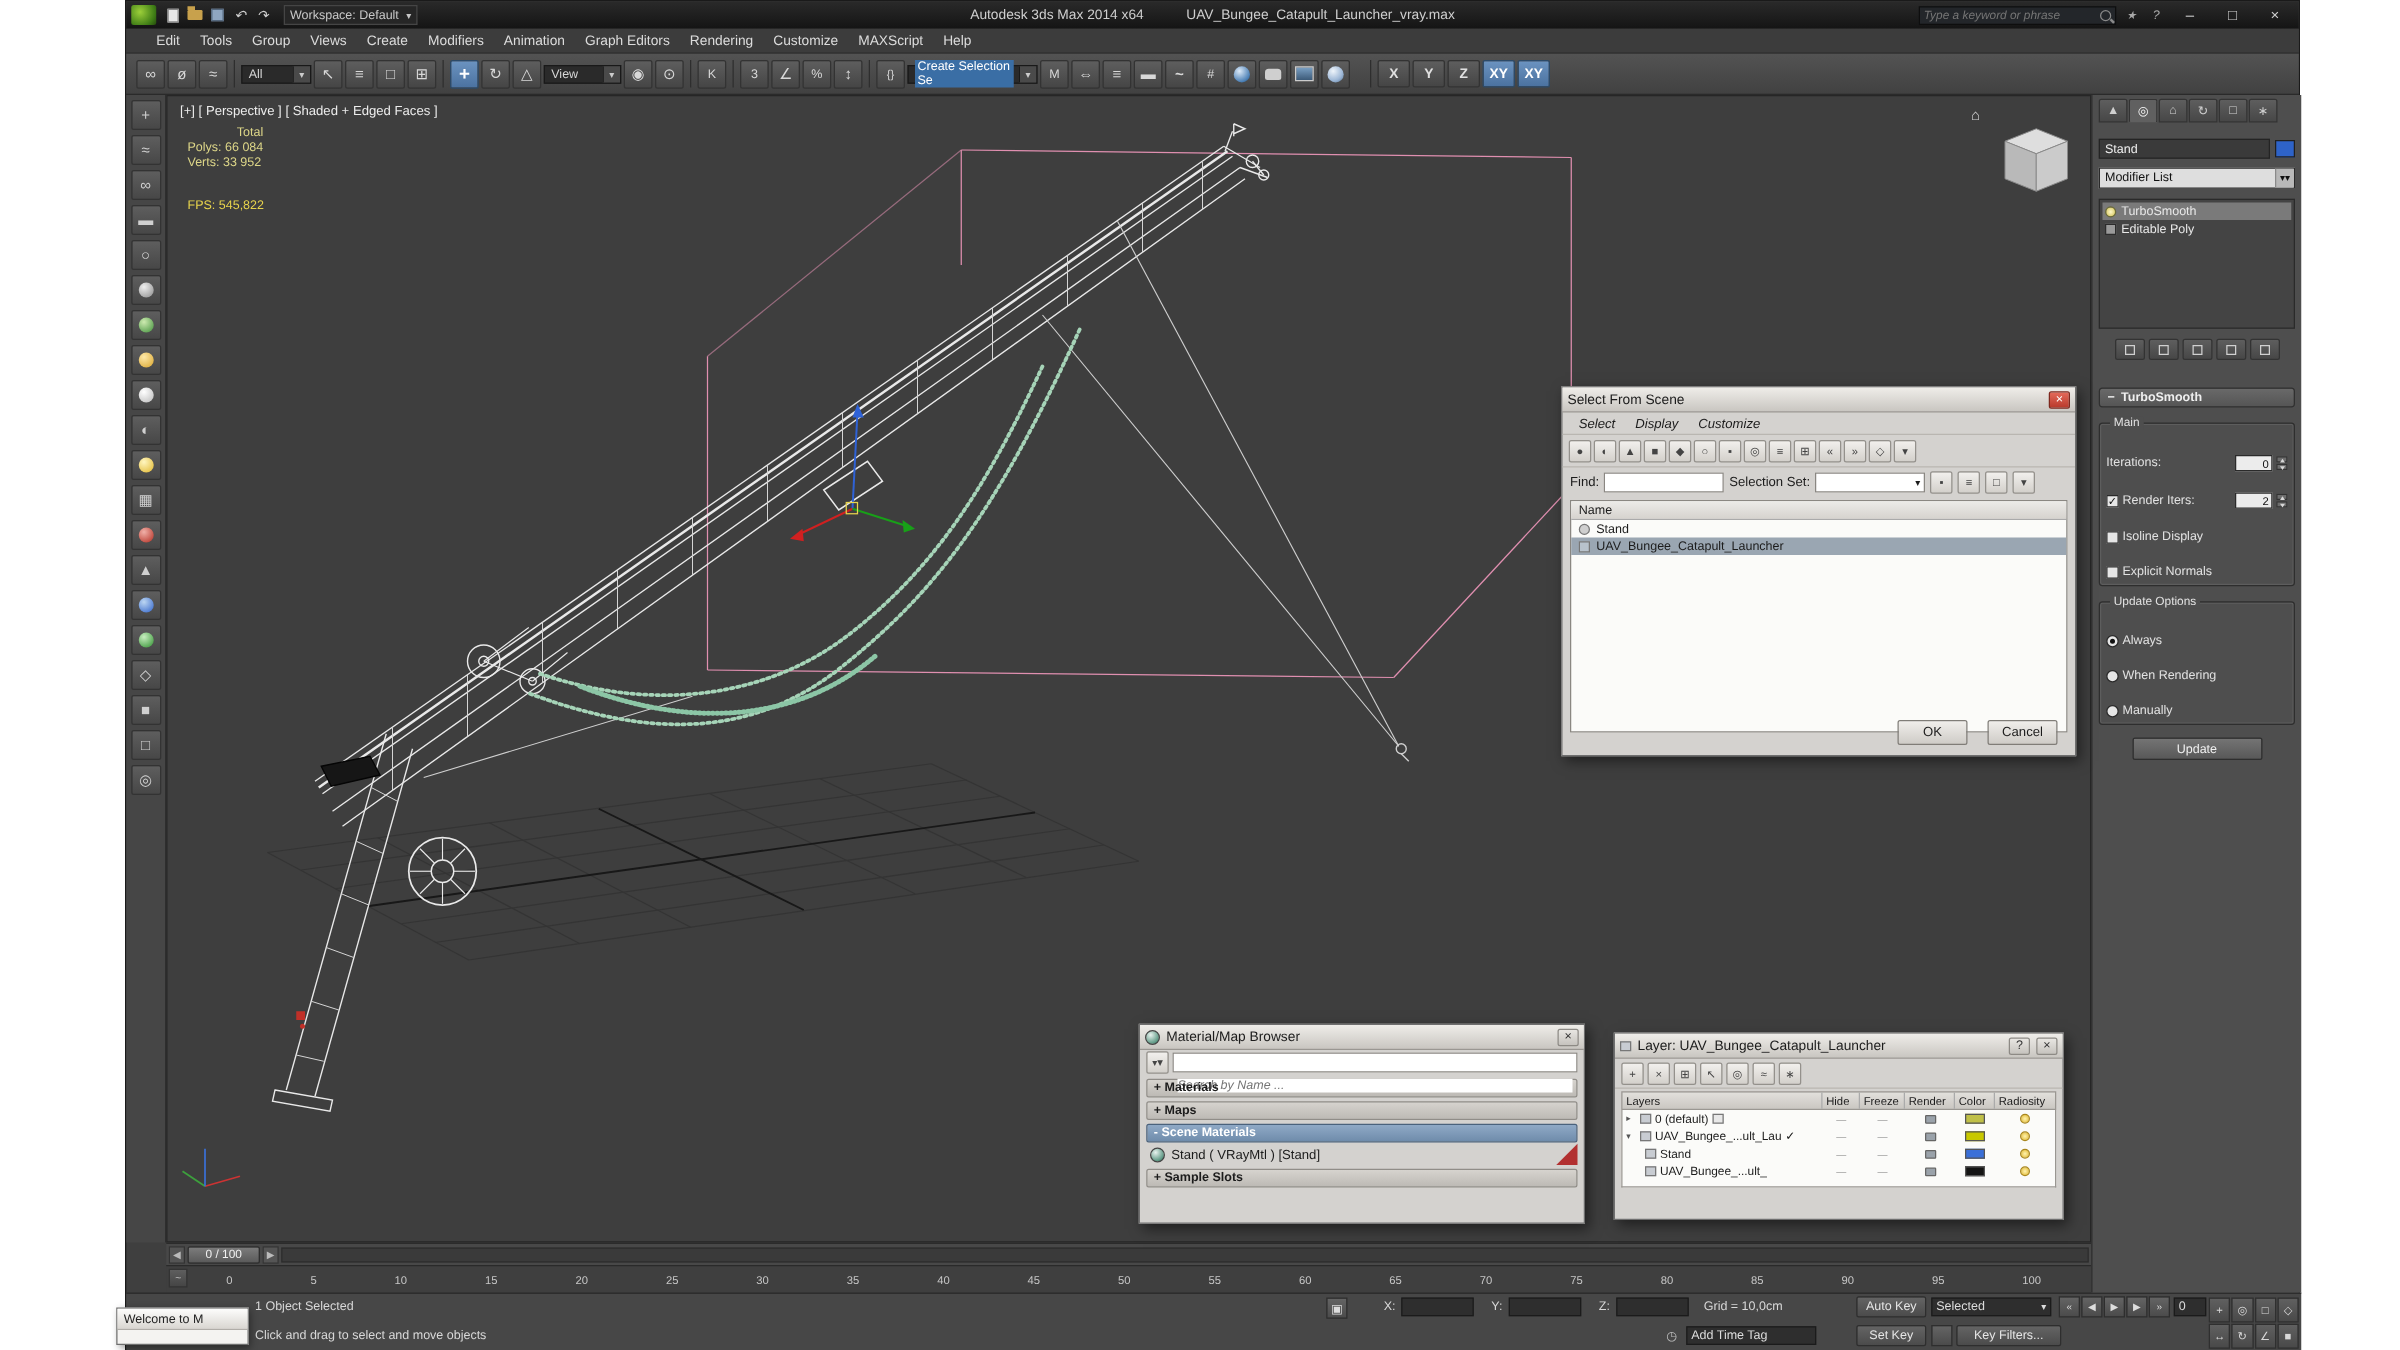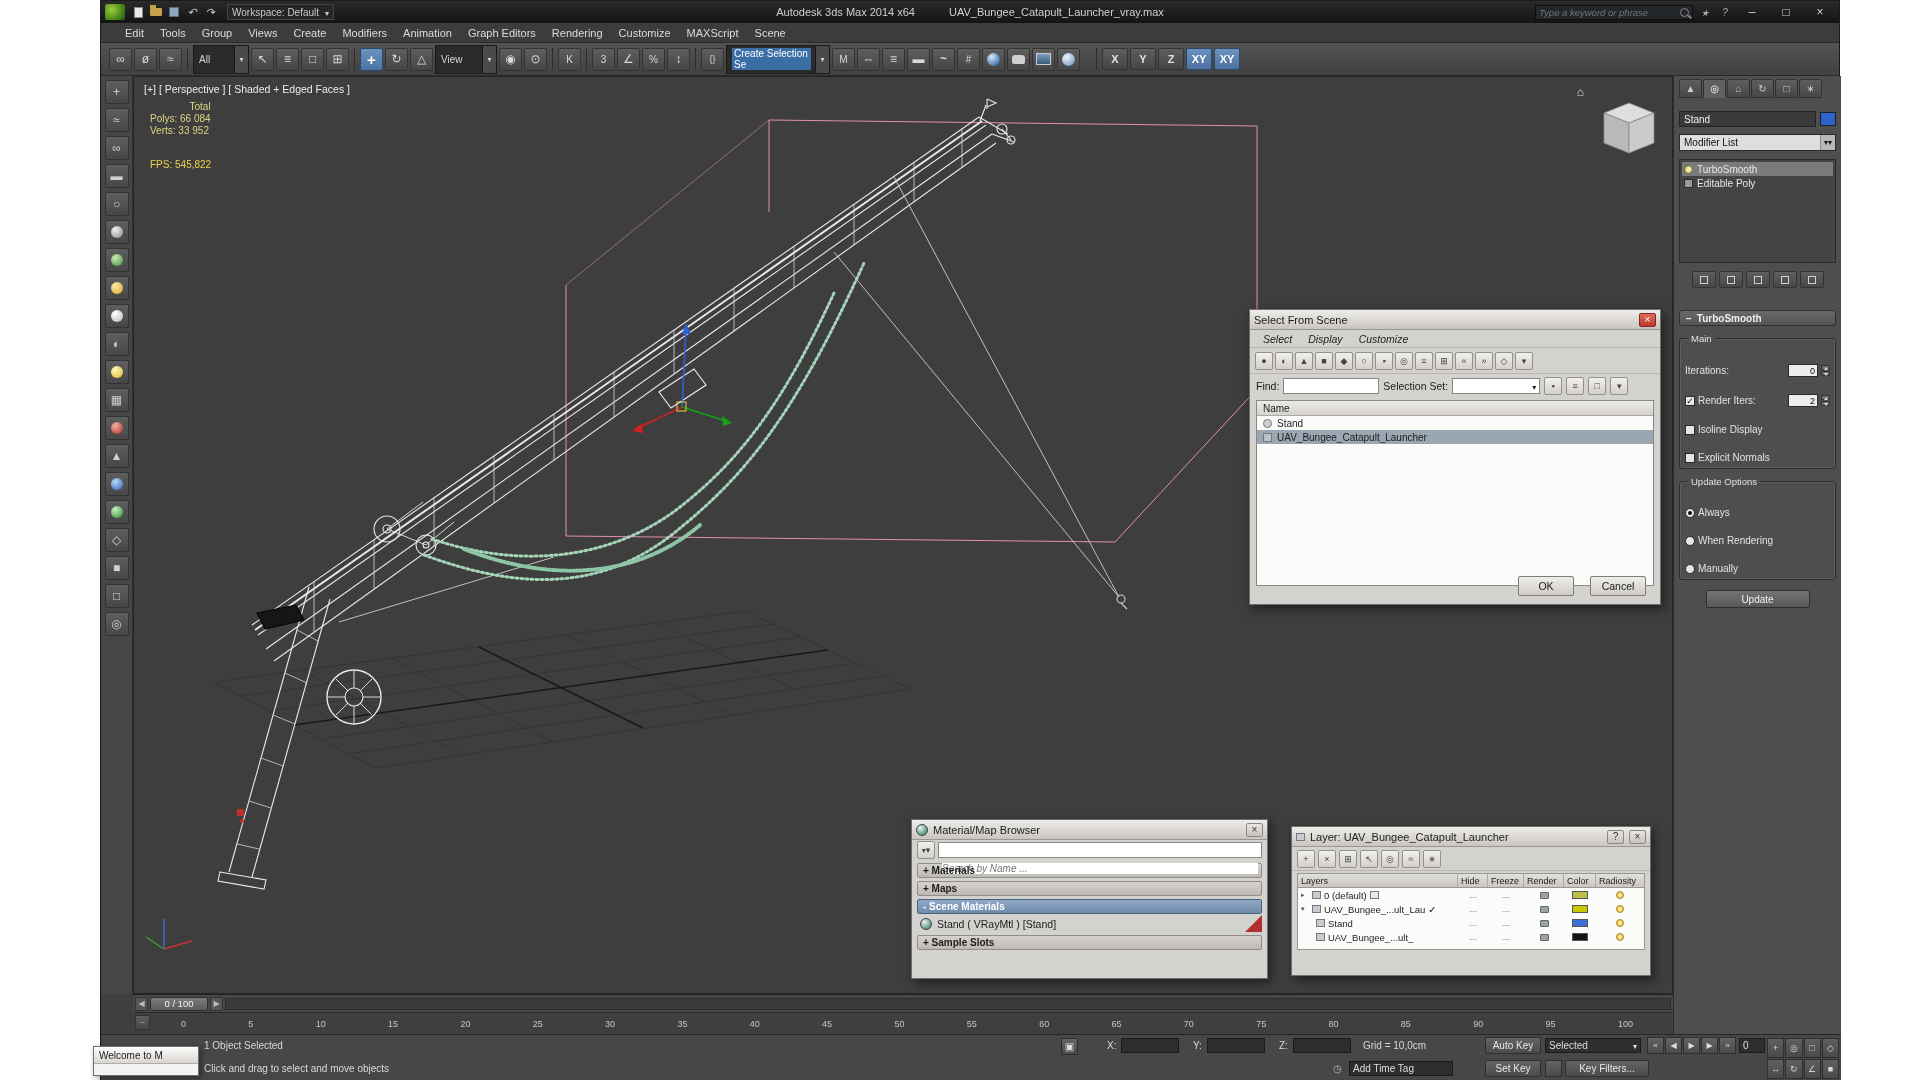--- a/index.html
+++ b/index.html
@@ -47,21 +47,21 @@
 
   
   .maintoolbar { position:absolute; left:0; top:42px; width:100%; height:33px;
     background:linear-gradient(#535353,#414141); border-bottom:1px solid #2a2a2a;
     display:flex; align-items:center; padding-left:8px; gap:2px; }
   .ti { width:23px; height:23px; background:linear-gradient(#5e5e5e,#454545);
     border:1px solid #333; border-radius:2px; display:flex; align-items:center;
     justify-content:center; color:#d8d8d8; font-size:12px; flex:0 0 auto; }
   .ti.on { background:linear-gradient(#6b93c0,#4b72a0); border-color:#2c4a68; color:#fff; }
   .sep { width:1px; height:22px; background:#2e2e2e; margin:0 3px; flex:0 0 auto; }
-  .combo { height:29px; background:#2a2a2a; border:1px solid #191919; color:#d6d6d6;
+  .combo { height:15px; background:#2a2a2a; border:1px solid #191919; color:#d6d6d6;
     font-size:10px; display:flex; align-items:center; padding:0 0 0 5px; gap:4px; flex:0 0 auto; }
   .combo .arr { width:14px; height:100%; background:#4a4a4a; border-left:1px solid #191919;
     display:flex; align-items:center; justify-content:center; font-size:8px; color:#ccc; }
   .selhi { background:#3a6ea5; color:#fff; padding:0 2px; }
   .axisbtn { width:26px; height:22px; background:linear-gradient(#5e5e5e,#454545);
     border:1px solid #333; border-radius:2px; display:flex; align-items:center; justify-content:center;
     color:#e0e0e0; font-size:11px; font-weight:bold; flex:0 0 auto; }
   .axisbtn.on { background:linear-gradient(#6b93c0,#4b72a0); border-color:#2c4a68; color:#fff; }
 
   
@@ -337,21 +337,21 @@
     <span data-name="menu-tools">Tools</span>
     <span data-name="menu-group">Group</span>
     <span data-name="menu-views">Views</span>
     <span data-name="menu-create">Create</span>
     <span data-name="menu-modifiers">Modifiers</span>
     <span data-name="menu-animation">Animation</span>
     <span data-name="menu-graph-editors">Graph Editors</span>
     <span data-name="menu-rendering">Rendering</span>
     <span data-name="menu-customize">Customize</span>
     <span data-name="menu-maxscript">MAXScript</span>
-    <span data-name="menu-help">Scene</span>
+    <span data-name="menu-help">Help</span>
   </div>
 
   <div class="maintoolbar" data-name="main-toolbar">
     <span class="ti" data-name="select-and-link-icon"></span>
     <span class="ti" data-name="unlink-selection-icon"></span>
     <span class="ti" data-name="bind-spacewarp-icon"></span>
     <span class="sep" data-name="toolbar-separator"></span>
     <span class="combo" style="width:56px" data-name="selection-filter-combo">
       <span style="flex:1" data-name="selection-filter-value">All</span>
       <span class="arr" data-name="chevron-down-icon"></span>

